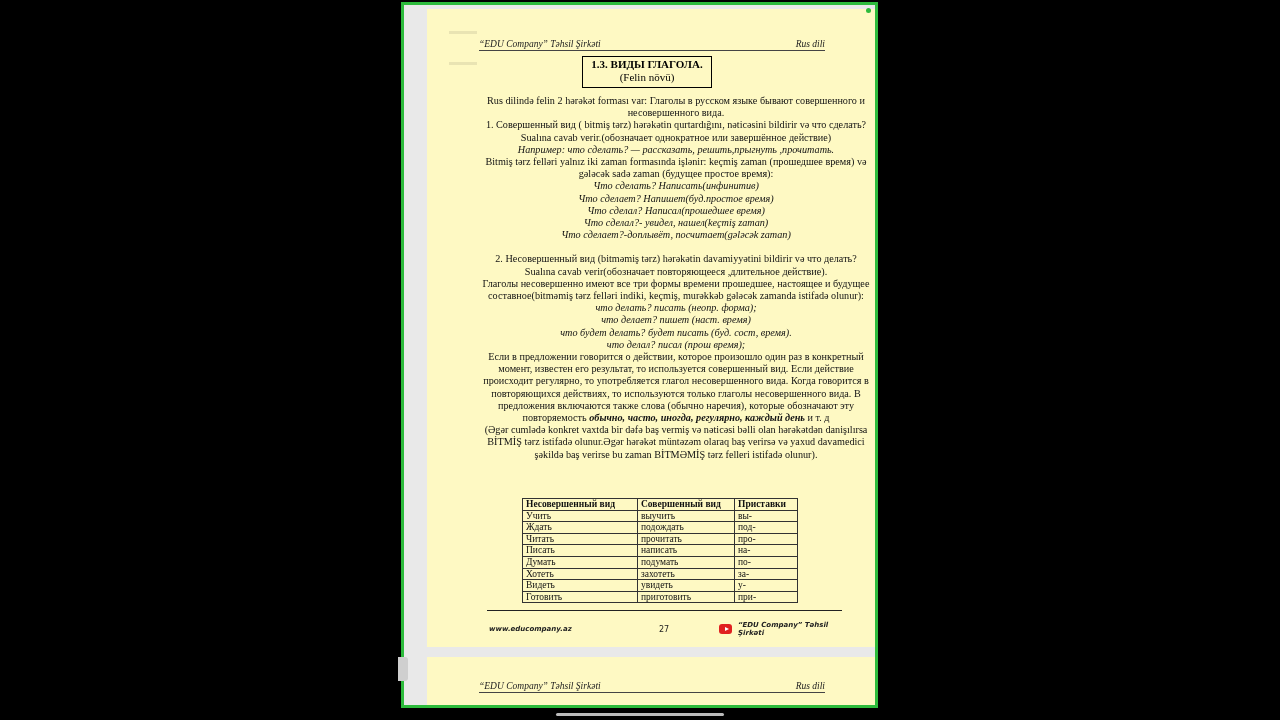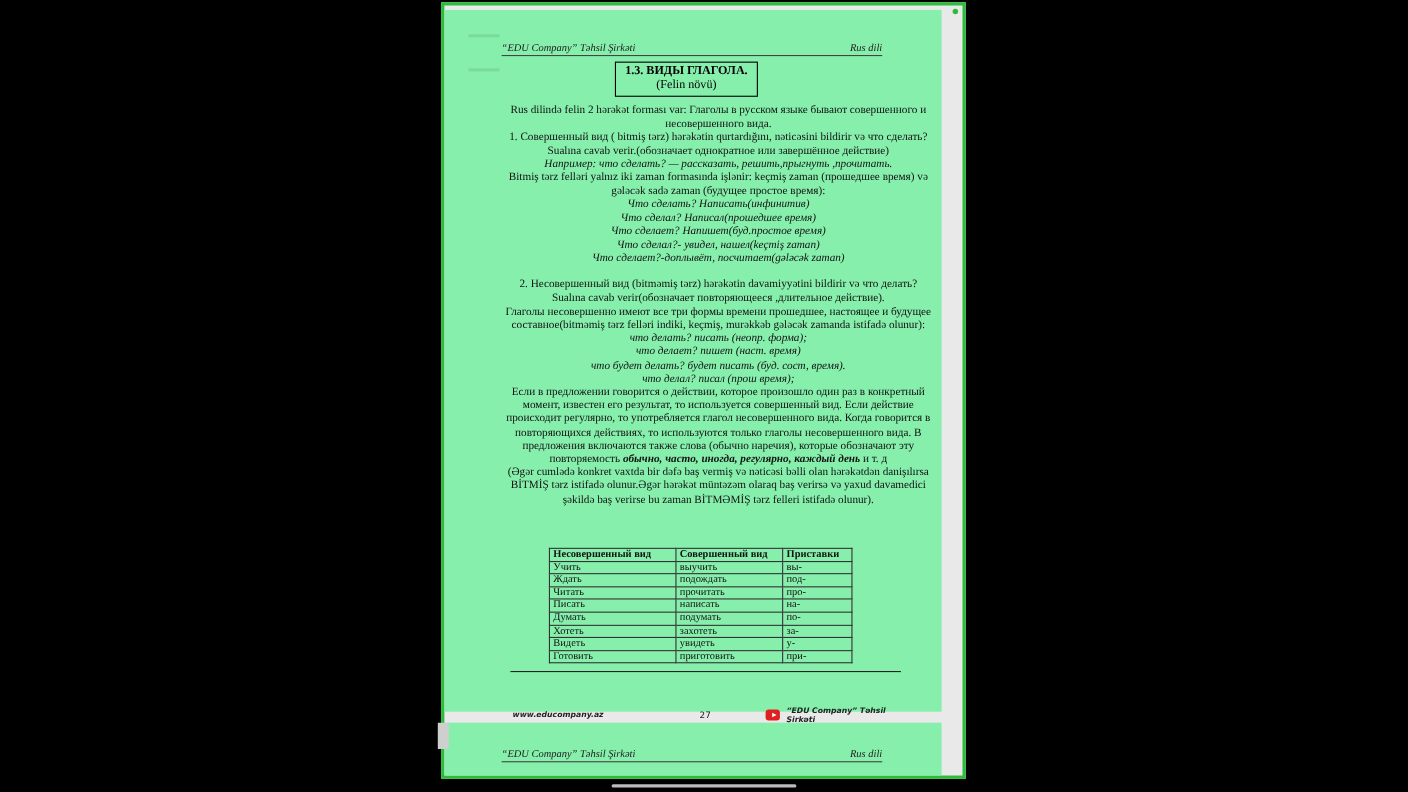--- a/index.html
+++ b/index.html
@@ -9,21 +9,21 @@
   }
   .device-frame {
     position:absolute; left:401px; top:2px; width:477px; height:706px;
     border:3px solid #2dbb3c; background:#e9e9e9; box-sizing:border-box; overflow:hidden;
   }
   .green-dot {
     position:absolute; left:866px; top:8px; width:5px; height:5px; border-radius:50%;
     background:#2dbb3c;
   }
   .page {
-    position:absolute; left:0; width:452px; background:#86efac;
+    position:absolute; left:23px; width:452px; background:#fef9c3;
   }
   .page1 { top:4px; height:638px; }
   .page2 { top:652px; height:60px; }
   .side-handle {
     position:absolute; left:398px; top:657px; width:10px; height:24px;
     background:#cfcfcf; border-radius:0 3px 3px 0;
   }
   .logo-ghost {
     position:absolute; left:22px; top:22px; width:28px; height:28px; opacity:0.08;
     border-top:3px solid #000; border-bottom:3px solid #000;
@@ -49,21 +49,21 @@
     position:absolute; left:95px; top:489px; border-collapse:collapse; font-size:9.5px; color:#111;padding-left:28px;
   }
   table.verbs td, table.verbs th {
     border:1px solid #333; padding:0 3px; height:10.6px; line-height:10.6px; text-align:left;
   }
   table.verbs th { font-weight:bold; }
   .c1 { width:108px; } .c2 { width:90px; } .c3 { width:56px; }
   .ftr-line { position:absolute; left:60px; width:355px; top:601px; border-top:1.5px solid #222; }
   .ftr {
     position:absolute; left:62px; right:38px; top:612px; display:flex; align-items:center;
-    font-family:"DejaVu Sans", sans-serif; font-size:7px; font-style:italic; font-weight:bold; color:#222;margin-top:21px;
+    font-family:"DejaVu Sans", sans-serif; font-size:7px; font-style:italic; font-weight:bold; color:#222;
   }
   .ftr .url { flex:0 0 170px; }
   .ftr .pg { flex:0 0 60px; font-style:normal; font-weight:normal; font-size:8px; }
   .ftr .brand { display:flex; align-items:center; gap:6px; margin-left:auto; }
   .yt { width:15px; height:10px; background:#e02020; border-radius:3px; position:relative; }
   .yt::after { content:""; position:absolute; left:6px; top:3px; border-left:4px solid #fff; border-top:2px solid transparent; border-bottom:2px solid transparent; }
   .hdr2 { top:24px; }
   .home-bar { position:absolute; left:556px; top:713px; width:168px; height:3px; background:#bbb; border-radius:2px; }
 </style>
 </head>
@@ -80,22 +80,22 @@
       <div class="t1">1.3. ВИДЫ ГЛАГОЛА.</div>
       <div>(Felin növü)</div>
     </div>
 
     <div class="body-text">
       <p>Rus dilində felin 2 hərəkət forması var: Глаголы  в русском языке бывают совершенного и несовершенного вида.</p>
       <p>1. Совершенный вид ( bitmiş tərz) hərəkətin qurtardığını, nəticəsini bildirir və что сделать? Sualına cavab verir.(обозначает однократное  или завершённое действие)</p>
       <p class="it">Например: что сделать? — рассказать, решить,прыгнуть ,прочитать.</p>
       <p>Bitmiş tərz felləri yalnız iki zaman formasında işlənir: keçmiş zaman (прошедшее время) və gələcək  sadə zaman (будущее простое  время):</p>
       <p class="it">Что сделать? Написать(инфинитив)</p>
+      <p class="it">Что  сделает? Напишет(буд.простое время)</p>
       <p class="it">Что сделал? Написал(прошедшее время)</p>
-      <p class="it">Что  сделает? Напишет(буд.простое время)</p>
       <p class="it">Что сделал?-   увидел, нашел(keçmiş zaman)</p>
       <p class="it">Что сделает?-доплывёт, посчитает(gələcək zaman)</p>
       <div class="gap"></div>
       <p>2. Несовершенный вид (bitməmiş tərz) hərəkətin davamiyyətini bildirir və что делать? Sualına cavab verir(обозначает повторяющееся ,длительное действие).</p>
       <p>Глаголы несовершенно имеют все три формы времени прошедшее, настоящее и будущее составное(bitməmiş tərz felləri indiki, keçmiş, murəkkəb  gələcək zamanda istifadə olunur):</p>
       <p class="it">что делать? писать (неопр. форма);</p>
       <p class="it">что делает? пишет (наст. время)</p>
       <p class="it">что будет делать? будет писать (буд. сост, время).</p>
       <p class="it">что делал? писал (прош время);</p>
       <p><span>Если в предложении говорится о действии, которое произошло один раз в конкретный момент, известен его результат, то используется совершенный вид. Если действие происходит регулярно, то употребляется глагол несовершенного вида. Когда говорится в повторяющихся действиях, то используются только глаголы несовершенного вида. В предложения включаются также слова (обычно наречия), которые обозначают эту повторяемость </span><span class="bi">обычно, часто, иногда, регулярно, каждый день</span><span> и т. д</span></p>

